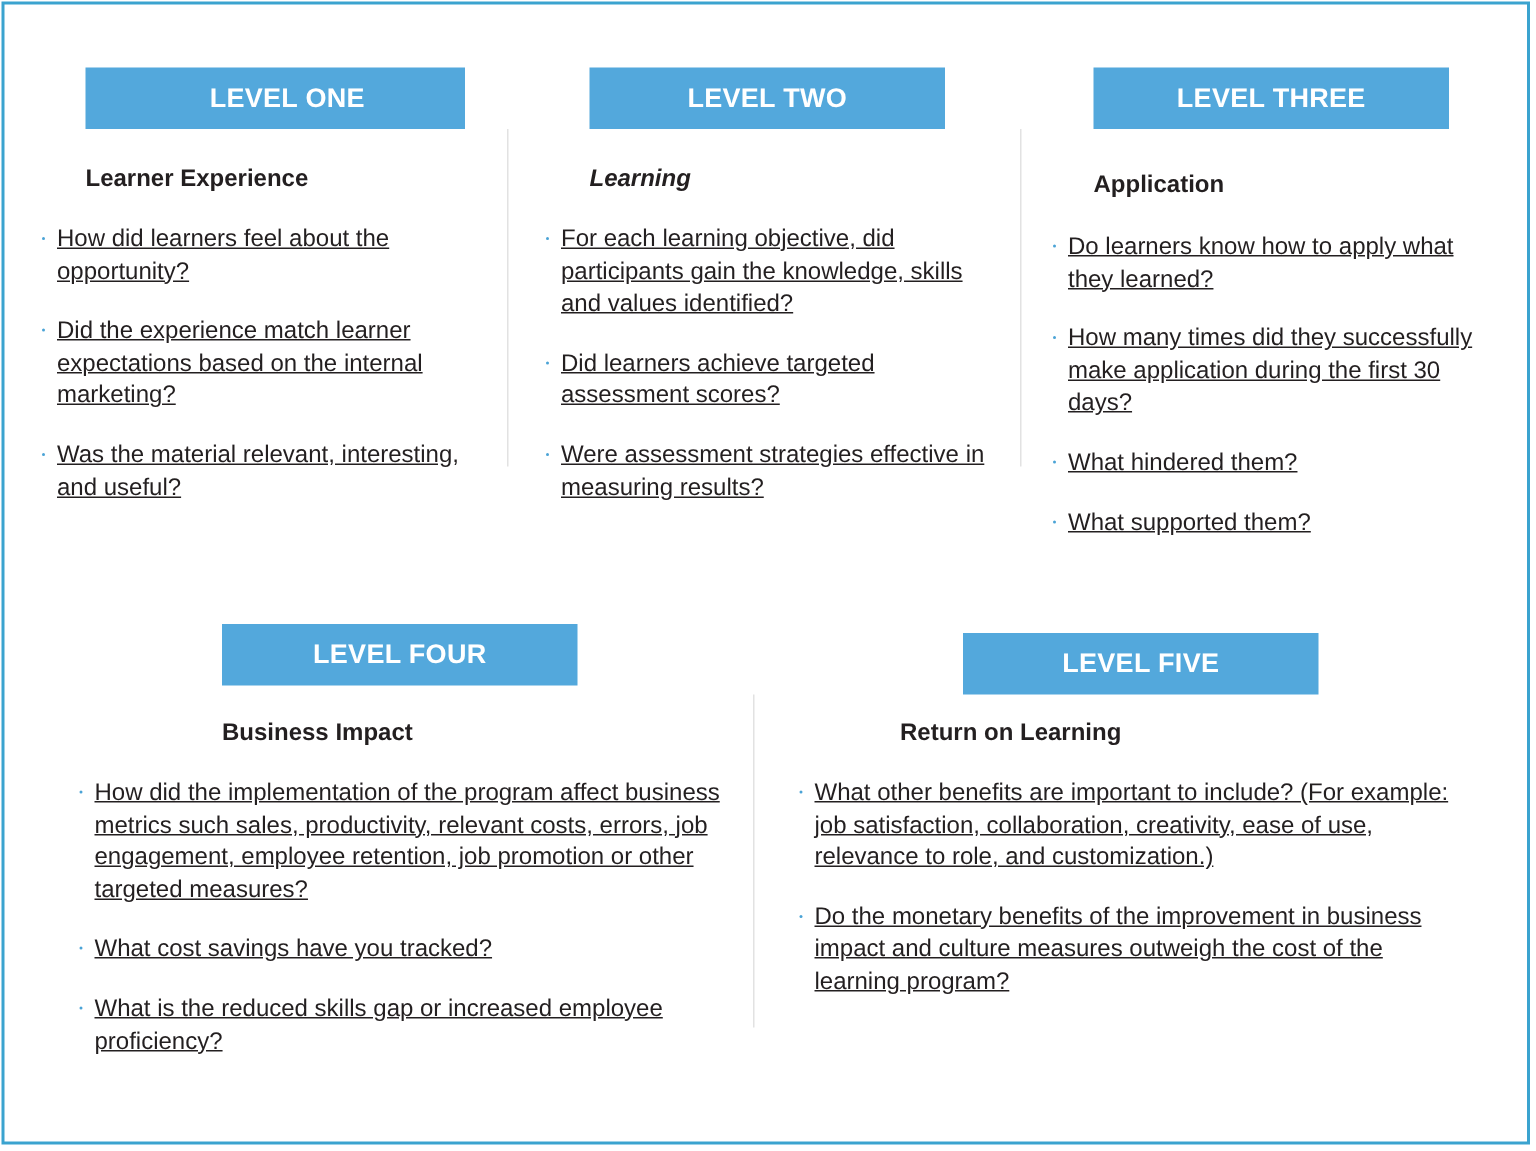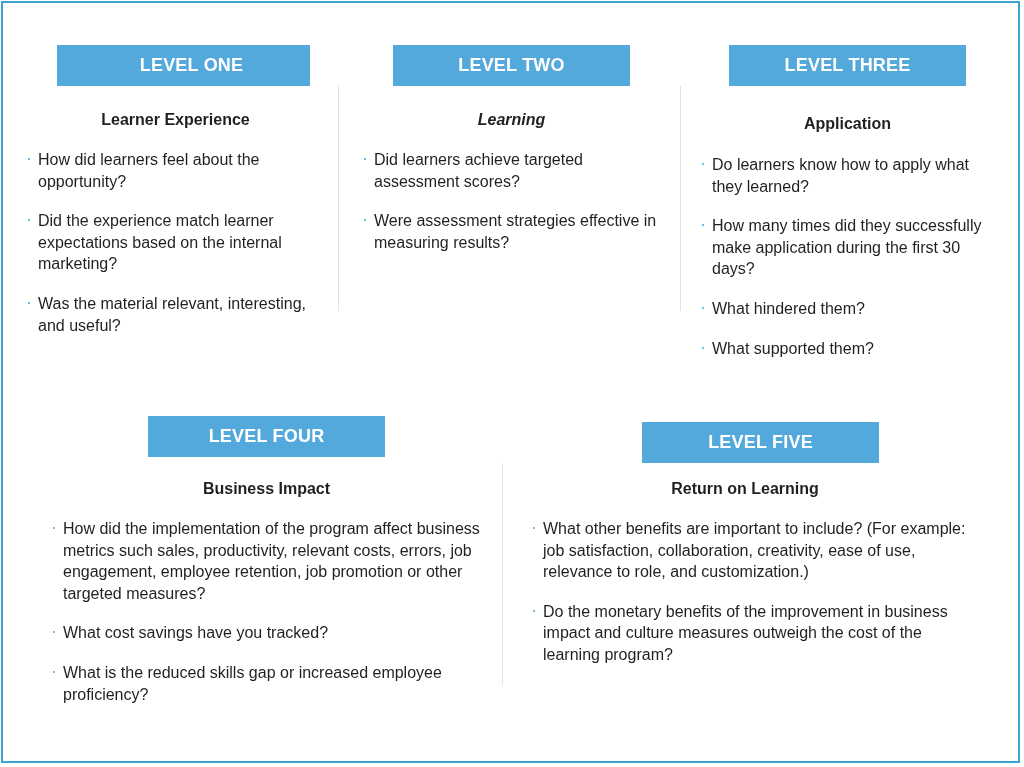--- a/index.html
+++ b/index.html
@@ -15,27 +15,27 @@
     }
     .level-box {
       position: absolute; height: 41px;
       background: #53a8dc;
       color: #ffffff; font-weight: bold; font-size: 18px;
       display: flex; align-items: center; justify-content: center;
       letter-spacing: 0.2px;
     }
     .col-title {
       position: absolute; font-weight: bold; font-size: 16px;
-      text-align: center; color: #231f20;
+      color: #231f20;
     }
     .bullets {
       position: absolute; margin: 0; padding: 0; list-style: none;
       font-size: 16px; line-height: 21.6px; color: #231f20;
     }
-    .bullets li { position: relative; padding-left: 10px; margin-bottom: 18px; }
+    .bullets li { position: relative; padding-left: 10px; margin-bottom: 18px; text-decoration: underline; }
     .bullets li .dot {
       position: absolute; left: 0; top: 9px; width: 2px; height: 2px;
       background: #4aa3d6; border-radius: 1px;
     }
     .divider {
       position: absolute; width: 1px; background: #e2e2e2;
     }
   </style>
 </head>
 <body>
@@ -57,20 +57,21 @@
     <li><span class="dot"></span><span>Was the material relevant, interesting, and useful?</span></li>
   </ul>
 </section>
 
 <section>
   <div class="level-box" style="left:393px; top:45px; width:237px;">
     <span>LEVEL TWO</span>
   </div>
   <div class="col-title" style="left:393px; top:111px; width:237px;font-style:italic;">Learning</div>
   <ul class="bullets" style="left:364px; top:149px; width:300px;">
+    <li><span class="dot"></span><span>For each learning objective, did participants gain the knowledge, skills and values identified?</span></li>
     <li><span class="dot"></span><span>Did learners achieve targeted assessment scores?</span></li>
     <li><span class="dot"></span><span>Were assessment strategies effective in measuring results?</span></li>
   </ul>
 </section>
 
 <section>
   <div class="level-box" style="left:729px; top:45px; width:237px;">
     <span>LEVEL THREE</span>
   </div>
   <div class="col-title" style="left:729px; top:115px; width:237px;">Application</div>

